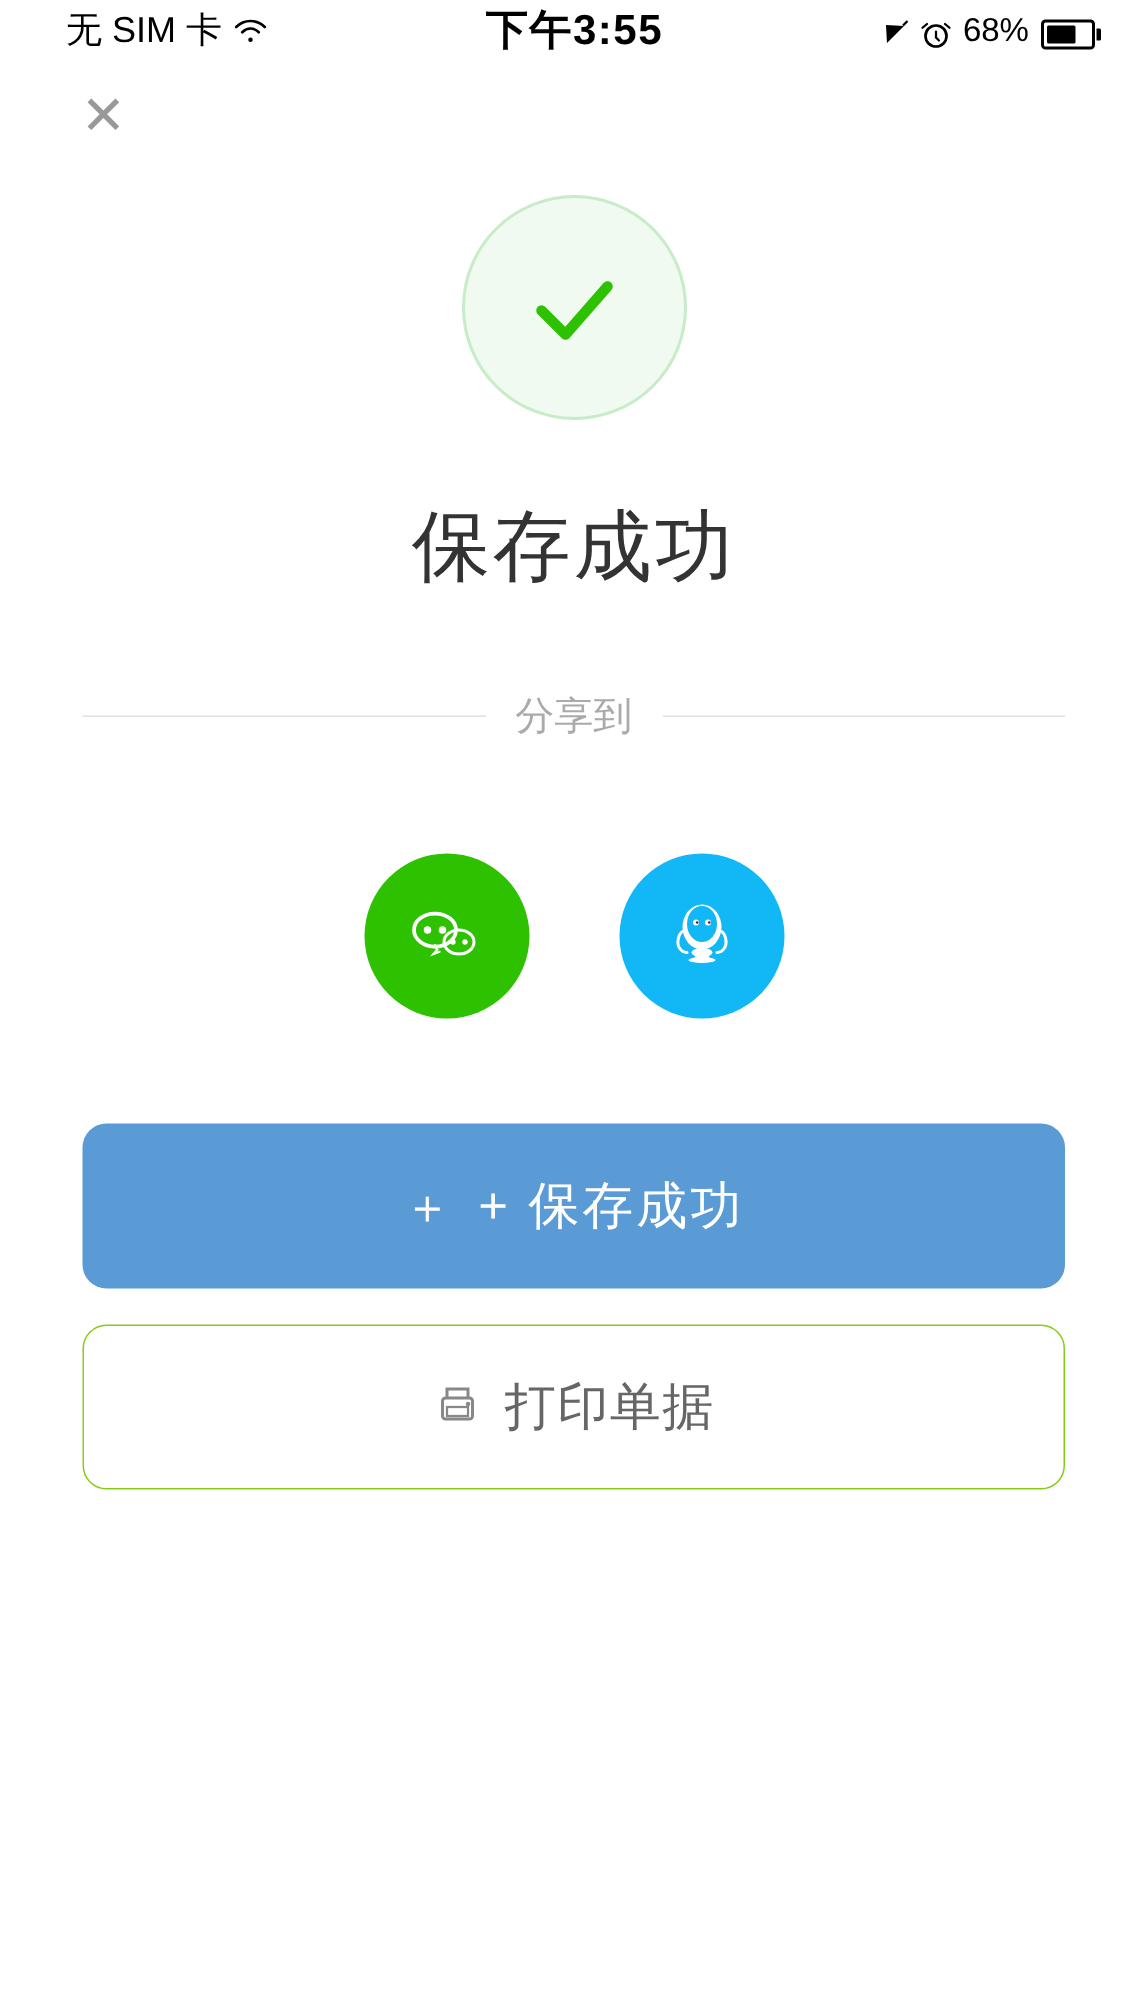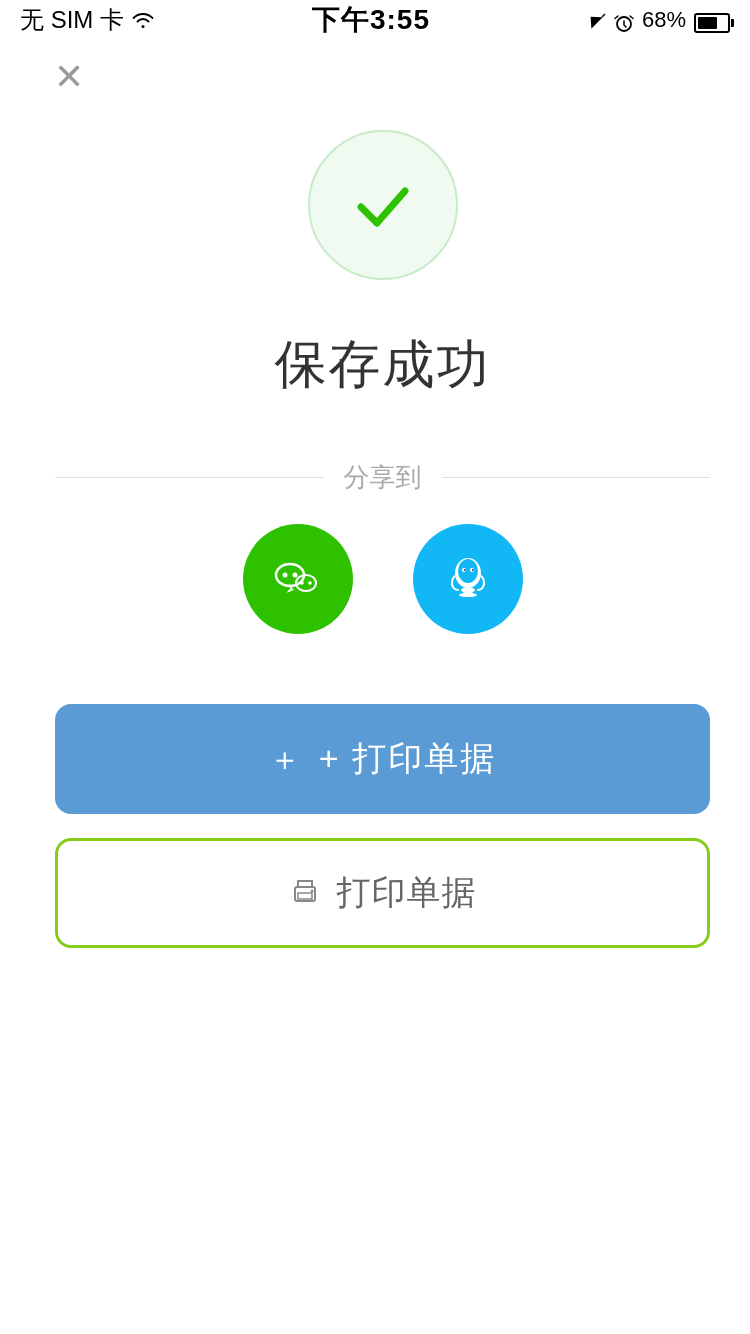--- a/index.html
+++ b/index.html
@@ -29,20 +29,21 @@
       background: #ffffff;
     }
 
     .status-left {
       display: flex;
       align-items: center;
       gap: 8px;
       font-size: 24px;
       color: #000;
       font-weight: 500;
+      margin-left: 24px;
     }
 
     .wifi-icon {
       display: inline-block;
       width: 22px;
       height: 16px;
     }
 
     .status-center {
       font-size: 28px;
@@ -152,21 +153,21 @@
     
     .share-section {
       width: 100%;
       padding: 0 40px;
     }
 
     .share-divider {
       display: flex;
       align-items: center;
       gap: 20px;
-      margin-bottom: 29px;
+      margin-bottom: 74px;
     }
 
     .divider-line {
       flex: 1;
       height: 1px;
       background: #e0e0e0;
     }
 
     .share-label {
       font-size: 26px;
@@ -223,21 +224,21 @@
       font-size: 34px;
       font-weight: 500;
       letter-spacing: 2px;
     }
 
     .btn-secondary {
       width: 100%;
       height: 110px;
       background: #fff;
       border-radius: 16px;
-      border: 3px solid #84cc16;
+      border: 1px solid #84cc16;
       display: flex;
       align-items: center;
       justify-content: center;
       gap: 16px;
       cursor: pointer;
       color: #666;
       font-size: 34px;
       font-weight: 400;
       letter-spacing: 1px;
     }
@@ -327,21 +328,21 @@
           <ellipse cx="31" cy="47" rx="9" ry="2" fill="white"></ellipse>
         </svg>
       </div>
     </div>
   </div>
 
   <div class="action-buttons">
 
     <button class="btn-primary">
       <span class="btn-icon">＋</span>
-      <span>+ 打印单据</span>
+      <span>+ 保存成功</span>
     </button>
 
     <button class="btn-secondary">
       <span class="btn-icon">
         <svg width="32" height="32" viewBox="0 0 32 32" fill="none">
           <rect x="6" y="12" width="20" height="14" rx="2" stroke="#888" stroke-width="2"></rect>
           <path d="M9 12V6h14v6" stroke="#888" stroke-width="2"></path>
           <rect x="9" y="18" width="14" height="6" fill="white" stroke="#888" stroke-width="1.5"></rect>
           <circle cx="23" cy="16" r="1.5" fill="#888"></circle>
         </svg>

